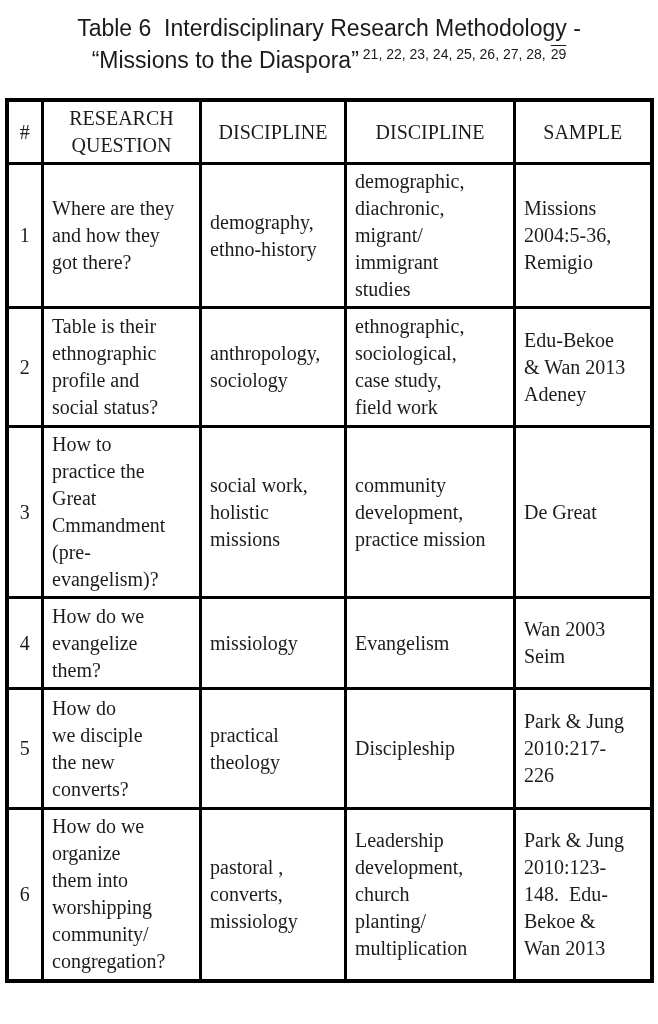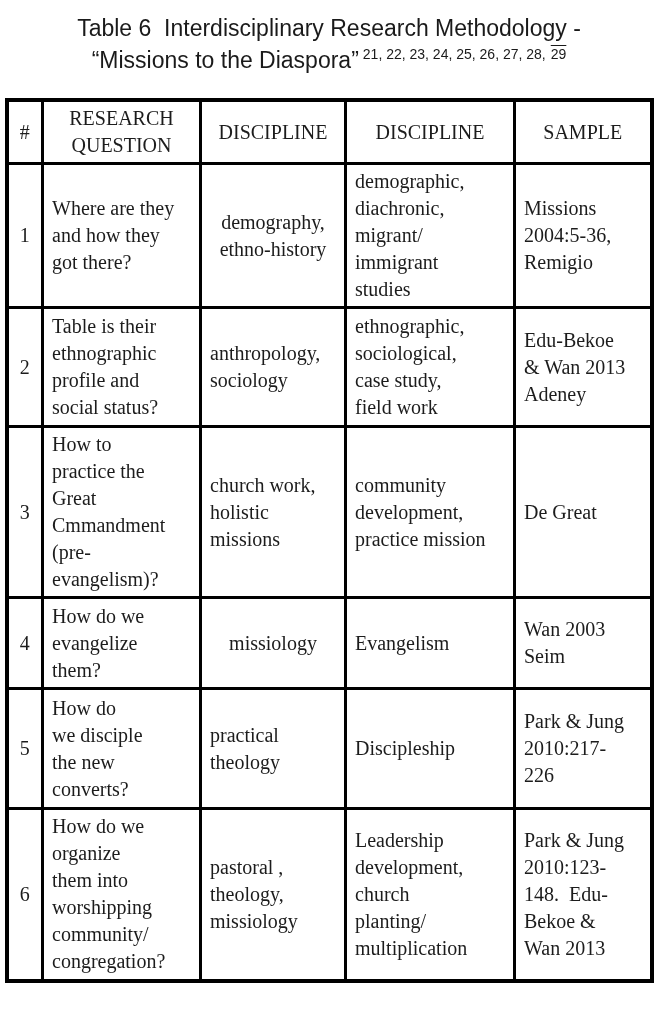--- a/index.html
+++ b/index.html
@@ -57,21 +57,21 @@
     box-sizing: border-box;
   }
   .data-table th {
     text-align: center;
     padding: 3px 4px;
   }
   td.cell-num {
     text-align: center;
   }
   td.cell-center {
-    text-align: center;
+    text-align: left;
   }
 </style>
 </head>
 <body>
 
 <div class="page">
 
   <div class="title-block">
     <div class="title-line1">Table 6  Interdisciplinary Research Methodology -</div>
     <div class="title-line2"><span>“Missions to the Diaspora”</span><span class="title-sup"><span>21, 22, 23, 24, 25, 26, 27, 28,</span><span class="sup-last">29</span></span></div>
@@ -129,21 +129,21 @@
 Adeney</td>
       </tr>
       <tr style="height:170px">
         <td class="cell-num">3</td>
         <td>How to
 practice the
 Great
 Cmmandment
 (pre-
 evangelism)?</td>
-        <td>church work,
+        <td>social work,
 holistic
 missions</td>
         <td>community
 development,
 practice mission</td>
         <td>De Great</td>
       </tr>
       <tr style="height:91px">
         <td class="cell-num">4</td>
         <td>How do we
@@ -169,21 +169,21 @@
       </tr>
       <tr style="height:172px">
         <td class="cell-num">6</td>
         <td>How do we
 organize
 them into
 worshipping
 community/
 congregation?</td>
         <td>pastoral ,
-theology,
+converts,
 missiology</td>
         <td>Leadership
 development,
 church
 planting/
 multiplication</td>
         <td>Park &amp; Jung
 2010:123-
 148.  Edu-
 Bekoe &amp;

